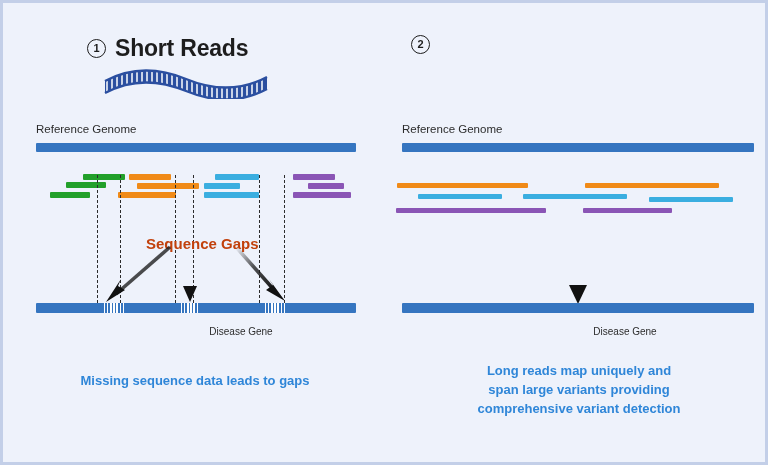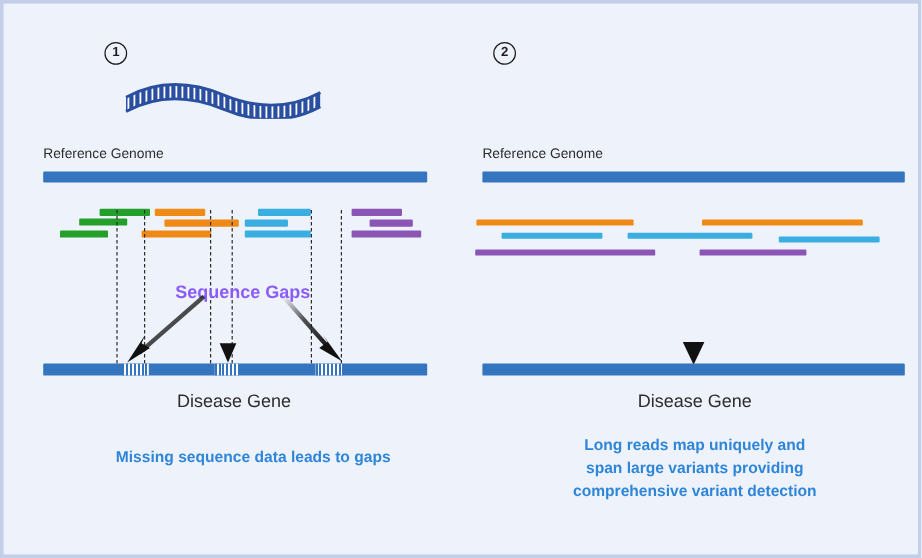--- a/index.html
+++ b/index.html
@@ -100,21 +100,21 @@
     border-left: 1.7px dashed #2b2b2b;
   }
 
   
   #gaps-label {
     position: absolute;
     left: 143px;
     top: 232px;
     font-size: 15px;
     font-weight: 700;
-    color: #8b5cf6;
+    color: #c2410c;
     white-space: nowrap;
   }
 
   
   .arrow-svg { position: absolute; overflow: visible; }
 
   
   .gene-bar {
     position: absolute;
     height: 10px;
@@ -129,46 +129,47 @@
     top: 0;
     height: 100%;
     background-image: repeating-linear-gradient(
       to right,
       #3575c0 0px, #3575c0 1.6px,
       #ffffff 1.6px, #ffffff 3.2px
     );
   }
   #panel-short .gene-label { left: 0; top: 323px; width: 384px; text-align: center; }
   #panel-long  .gene-label { left: 0; top: 323px; width: 384px; text-align: center; }
-  .gene-label { position: absolute; font-size: 15px; color: #2c2c2c; }
+  .gene-label { position: absolute; font-size: 10px; color: #2c2c2c; padding-left: 46px; }
 
   
   .caption {
     position: absolute;
     left: 0;
     width: 384px;
     text-align: center;
     font-size: 13px;
     font-weight: 700;
     color: #2f86d8;
     line-height: 1.48;
   }
-  #panel-short .caption { top: 368px; margin-left: 16px; }
+  #panel-short .caption { top: 368px; }
   #panel-long  .caption { top: 358px; }
   .caption div { white-space: nowrap; }
 </style>
 </head>
 <body>
 
 <div id="canvas">
 
   <div class="panel" id="panel-short">
 
     <div class="heading">
       <span class="step-circle">1</span>
+      <span class="heading-title">Short Reads</span>
     </div>
 
     <div class="dna-wrap" id="dna-short">
       <svg width="170" height="36" viewBox="0 0 170 36">
         <defs>
           <clipPath id="clipS">
             <path d="M4,18 C30,4 56,4 85,16 C114,28 140,28 166,14 L166,26 C140,40 114,40 85,28 C56,16 30,16 4,30 Z"></path>
           </clipPath>
         </defs>
         <g clip-path="url(#clipS)">

